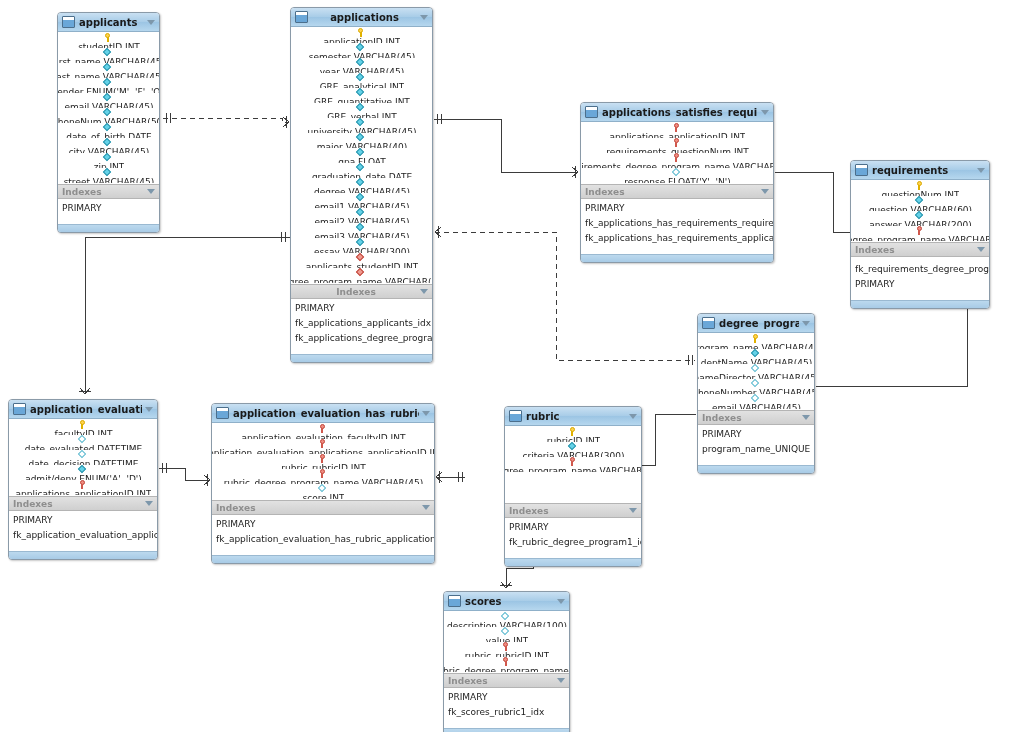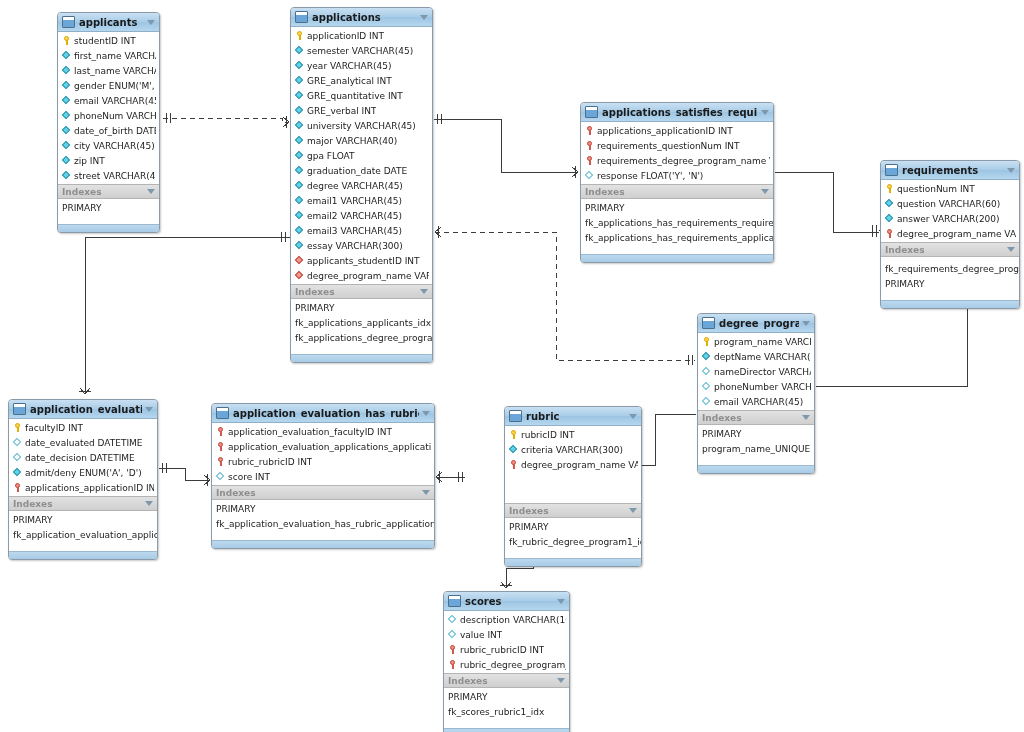--- a/index.html
+++ b/index.html
@@ -79,20 +79,21 @@
   }
   .col {
     display: flex;
     align-items: center;
     height: 15px;
     padding: 0 3px 0 4px;
     font-size: 9px;
     color: #1c1c1c;
     white-space: nowrap;
     overflow: hidden;
+    flex-direction: column;
   }
   .col .name {
     overflow: hidden;
     text-overflow: clip;
     white-space: nowrap;
   }
 
   
   .mk { width: 9px; height: 9px; flex: 0 0 auto; margin-right: 3px; position: relative; }
   
@@ -326,21 +327,21 @@
           <span class="idx-title">Indexes</span>
           <span class="caret"></span>
         </div>
         <div class="idx-body">
           <div class="idx">
             <span>PRIMARY</span>
           </div>
         </div>
         <div class="tbl-footer"></div>
       </div>
-      <div class="tbl" style="left: 290px; top: 7px; width: 143px;">
+      <div class="tbl" style="left: 290px; top: 7px; width: 143px; text-align: center;">
         <div class="tbl-header">
           <span class="tbl-icon"></span>
           <span class="tbl-title">applications</span>
           <span class="caret"></span>
         </div>
         <div class="cols">
           <div class="col">
             <span class="mk pk"></span>
             <span class="name">applicationID INT</span>
           </div>
@@ -460,21 +461,21 @@
           </div>
           <div class="idx">
             <span>fk_applications_has_requirements_requirements1_idx</span>
           </div>
           <div class="idx">
             <span>fk_applications_has_requirements_applications1_idx</span>
           </div>
         </div>
         <div class="tbl-footer"></div>
       </div>
-      <div class="tbl" style="left: 880px; top: 160px; width: 140px;">
+      <div class="tbl" style="left: 850px; top: 160px; width: 140px;">
         <div class="tbl-header">
           <span class="tbl-icon"></span>
           <span class="tbl-title">requirements</span>
           <span class="caret"></span>
         </div>
         <div class="cols">
           <div class="col">
             <span class="mk pk"></span>
             <span class="name">questionNum INT</span>
           </div>
@@ -603,20 +604,24 @@
           </div>
           <div class="col">
             <span class="mk pkfk"></span>
             <span class="name">application_evaluation_applications_applicationID INT</span>
           </div>
           <div class="col">
             <span class="mk pkfk"></span>
             <span class="name">rubric_rubricID INT</span>
           </div>
           <div class="col">
+            <span class="mk pkfk"></span>
+            <span class="name">rubric_degree_program_name VARCHAR(45)</span>
+          </div>
+          <div class="col">
             <span class="mk col-null"></span>
             <span class="name">score INT</span>
           </div>
         </div>
         <div class="idx-header">
           <span class="idx-title">Indexes</span>
           <span class="caret"></span>
         </div>
         <div class="idx-body">
           <div class="idx">

